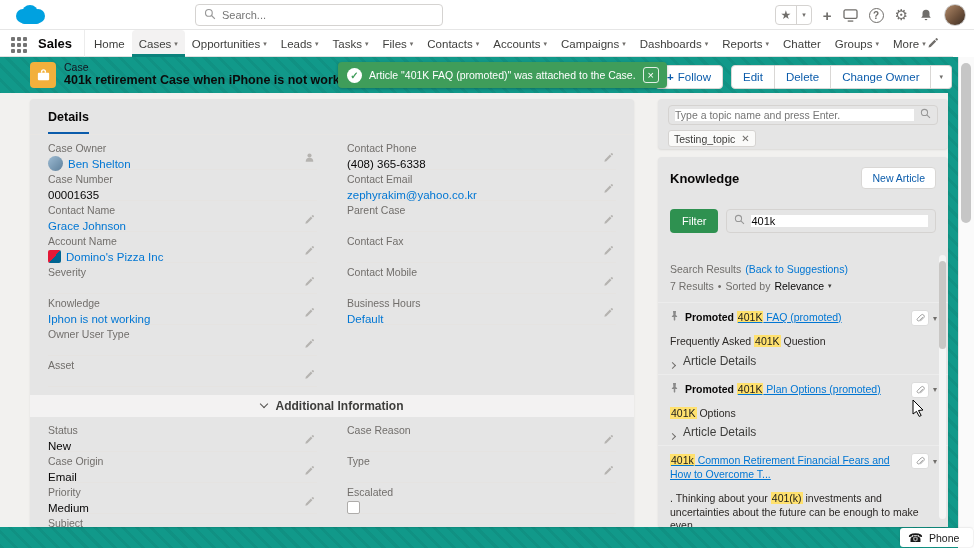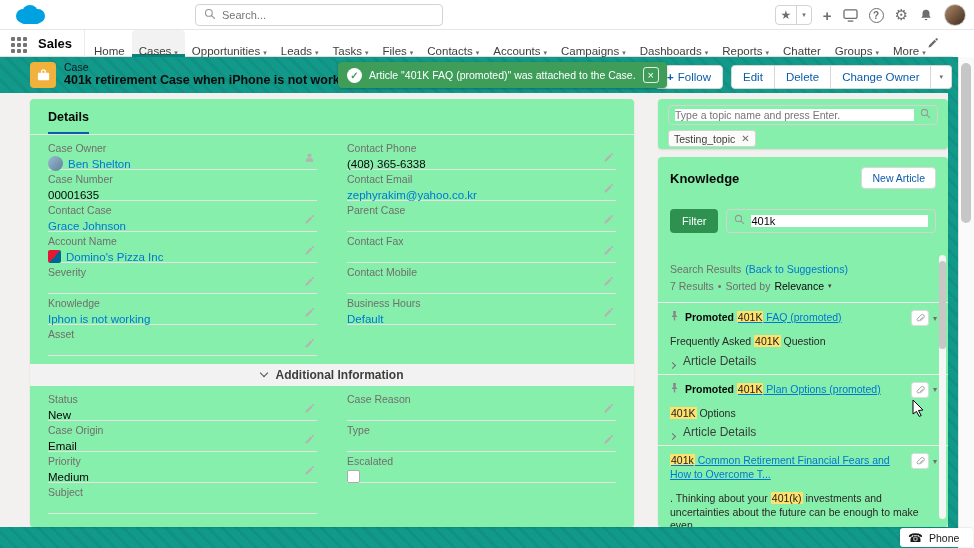--- a/index.html
+++ b/index.html
@@ -28,21 +28,21 @@
   
   .navbar { position:absolute; left:0; top:30px; width:953px; height:27px; background:#fff;
     border-bottom:1px solid #e0e0e0; z-index:29; }
   .waffle { position:absolute; left:11px; top:7px; display:grid; grid-template-columns:repeat(3,4px);
     grid-template-rows:repeat(3,4px); gap:2px; cursor:pointer; }
   .waffle i { width:4px; height:4px; border-radius:1px; background:#747474; }
   .appname { position:absolute; left:38px; top:0; height:27px; display:flex; align-items:center;
     font-size:13px; font-weight:bold; color:#080707; }
   .tabs { position:absolute; left:84px; top:0; height:27px; display:flex; align-items:stretch;
     border-left:1px solid #ececec; padding-left:2px; }
-  .tab { display:flex; align-items:flex-end; gap:3px; padding:0 7px; font-size:11.5px; color:#3e3e3c; cursor:pointer; white-space:nowrap; }
+  .tab { display:flex; align-items:center; gap:3px; padding:0 7px; font-size:11.5px; color:#3e3e3c; cursor:pointer; white-space:nowrap; }
   .tab.active { background:#f3f2f2; box-shadow:inset 0 -3px 0 #0b827c; border-radius:4px 4px 0 0; }
   .nav-pencil { position:absolute; right:14px; top:7px; }
 
   
   .canvas { position:absolute; left:0; top:57px; width:958px; height:491px; background-color:#11998a;
     background-image:
       radial-gradient(circle at 10% 15%, rgba(255,255,255,.10) 0 8px, transparent 9px),
       radial-gradient(circle at 88% 65%, rgba(0,0,0,.12) 0 14px, transparent 15px),
       radial-gradient(circle at 58% 28%, rgba(0,0,0,.08) 0 10px, transparent 11px),
       radial-gradient(circle at 33% 82%, rgba(255,255,255,.07) 0 12px, transparent 13px),
@@ -64,21 +64,21 @@
   .hbtns { position:absolute; right:22px; top:65px; display:flex; gap:8px; z-index:5; }
   .btn { background:#fff; border:1px solid #d9d7d5; border-radius:4px; height:24px; padding:0 11px;
     font-size:11.5px; color:#0b5cab; font-family:inherit; cursor:pointer; display:flex; align-items:center; gap:4px; white-space:nowrap; }
   .btn-group { display:flex; }
   .btn-group .btn { border-radius:0; border-left:none; }
   .btn-group .btn:first-child { border-radius:4px 0 0 4px; border-left:1px solid #d9d7d5; }
   .btn-group .btn:last-child { border-radius:0 4px 4px 0; padding:0 8px; }
 
   
   .content-bg { position:absolute; left:0; top:93px; width:948px; height:434px; background:#f2f1ef; }
-  .card { position:absolute; background:#86efac; border-radius:4px; box-shadow:0 1px 2px rgba(0,0,0,.10); }
+  .card { position:absolute; background:#e5e5e5; border-radius:4px; box-shadow:0 1px 2px rgba(0,0,0,.10); }
 
   
   .dcard { left:30px; top:99px; width:604px; height:428px; overflow:hidden; }
   .dtabs { padding:11px 18px 0; border-bottom:1px solid #e8e6e4; }
   .dtab { display:inline-block; font-size:12.5px; font-weight:600; color:#080707; padding-bottom:8px;
     border-bottom:2.5px solid #0b5cab; cursor:pointer; }
   .fields { display:grid; grid-template-columns:1fr 1fr; column-gap:30px; padding:4px 18px 0; }
   .field { position:relative; height:31px; border-bottom:1px solid #e5e3e1; padding:3px 20px 0 0; }
   .flab { font-size:10.5px; color:#716e6b; margin-bottom:2px; white-space:nowrap; }
   .fval { display:flex; align-items:center; gap:5px; height:15px; font-size:11.5px; color:#080707; white-space:nowrap; }
@@ -324,21 +324,21 @@
               </svg>
             </span>
         </div>
         <div class="field">
           <div class="flab">Case Number</div>
           <div class="fval">
               <span>00001635</span>
             </div>
         </div>
         <div class="field">
-          <div class="flab">Contact Case</div>
+          <div class="flab">Contact Name</div>
           <div class="fval">
               <a class="flink">Grace Johnson</a>
             </div>
           <span class="pen">
               <svg width="11" height="11" viewBox="0 0 16 16">
                 <path d="M2 14l.7-2.9L10 3.8l2.2 2.2L4.9 13.3 2 14zM10.9 2.9l1.2-1.2a.9.9 0 0 1 1.3 0l.9.9a.9.9 0 0 1 0 1.3l-1.2 1.2z" fill="#b5b3b0"></path>
               </svg>
             </span>
         </div>
         <div class="field">
@@ -361,20 +361,31 @@
           <span class="pen">
               <svg width="11" height="11" viewBox="0 0 16 16">
                 <path d="M2 14l.7-2.9L10 3.8l2.2 2.2L4.9 13.3 2 14zM10.9 2.9l1.2-1.2a.9.9 0 0 1 1.3 0l.9.9a.9.9 0 0 1 0 1.3l-1.2 1.2z" fill="#b5b3b0"></path>
               </svg>
             </span>
         </div>
         <div class="field">
           <div class="flab">Knowledge</div>
           <div class="fval">
               <a class="flink">Iphon is not working</a>
+            </div>
+          <span class="pen">
+              <svg width="11" height="11" viewBox="0 0 16 16">
+                <path d="M2 14l.7-2.9L10 3.8l2.2 2.2L4.9 13.3 2 14zM10.9 2.9l1.2-1.2a.9.9 0 0 1 1.3 0l.9.9a.9.9 0 0 1 0 1.3l-1.2 1.2z" fill="#b5b3b0"></path>
+              </svg>
+            </span>
+        </div>
+        <div class="field">
+          <div class="flab">Owner User Type</div>
+          <div class="fval">
+              <span></span>
             </div>
           <span class="pen">
               <svg width="11" height="11" viewBox="0 0 16 16">
                 <path d="M2 14l.7-2.9L10 3.8l2.2 2.2L4.9 13.3 2 14zM10.9 2.9l1.2-1.2a.9.9 0 0 1 1.3 0l.9.9a.9.9 0 0 1 0 1.3l-1.2 1.2z" fill="#b5b3b0"></path>
               </svg>
             </span>
         </div>
         <div class="field">
           <div class="flab">Asset</div>
           <div class="fval">

